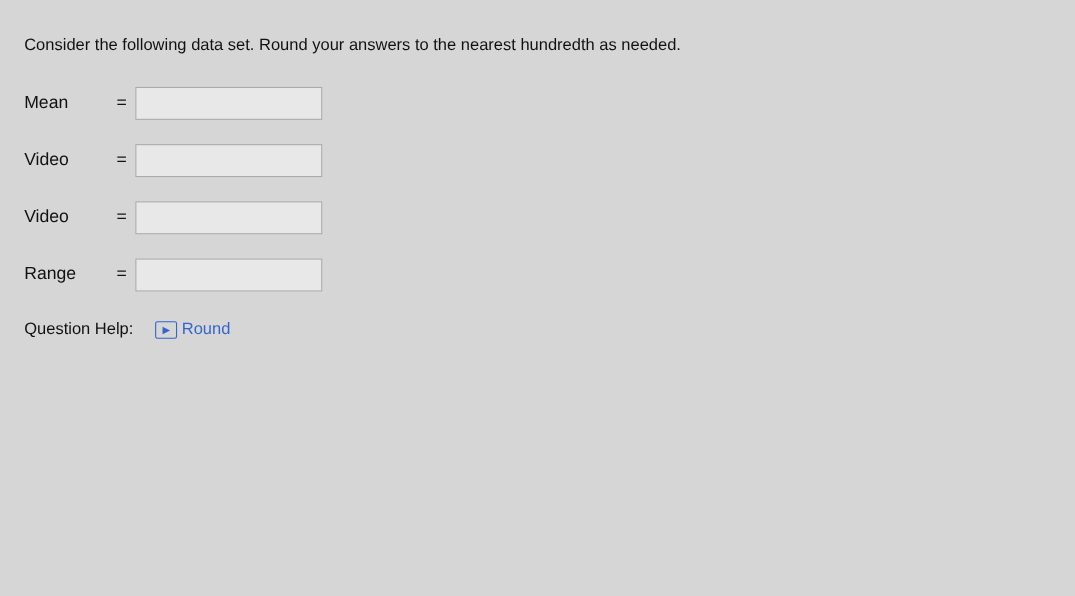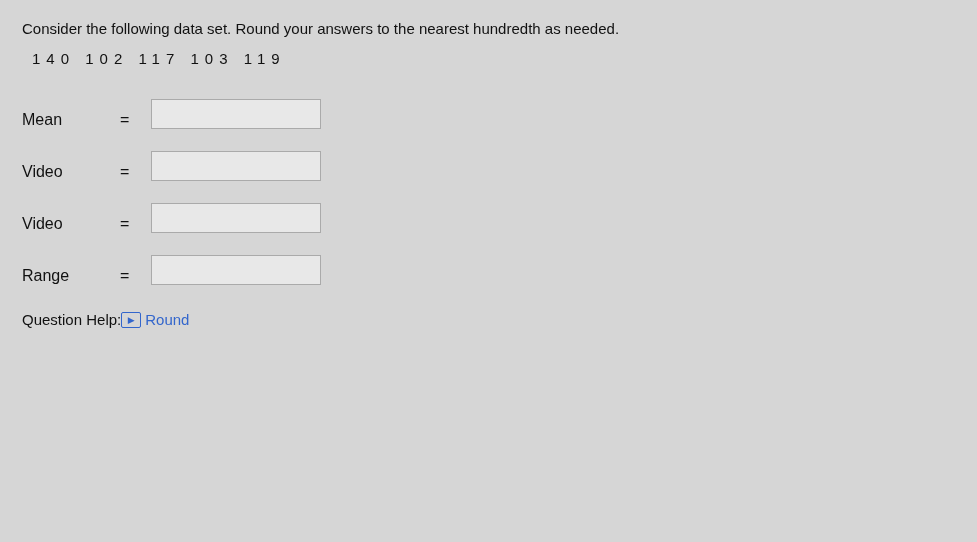--- a/index.html
+++ b/index.html
@@ -23,41 +23,42 @@
 
     .main-content {
       width: 100%;
     }
 
     .instruction {
       font-size: 15px;
       color: #111;
       margin-bottom: 8px;
       line-height: 1.4;
+      margin-top: 12px;
     }
 
     .data-row {
       font-size: 15px;
       color: #111;
       margin-left: 10px;
       line-height: 1.6;
       letter-spacing: 6px;
     }
 
     .fields-container {
       margin-top: 28px;
       display: flex;
       flex-direction: column;
       gap: 22px;
     }
 
     .field-row {
       display: flex;
-      align-items: flex-end;
-      gap: 18px;
+      align-items: center;
+      gap: 4px;
     }
 
     .field-label {
       font-size: 16px;
       color: #111;
       min-width: 80px;
     }
 
     .equals {
       font-size: 16px;
@@ -72,21 +73,21 @@
       background-color: #e8e8e8;
       font-size: 14px;
       padding: 2px 6px;
       outline: none;
     }
 
     .question-help {
       margin-top: 26px;
       display: flex;
       align-items: center;
-      gap: 0;
+      gap: 20px;
       font-size: 15px;
       color: #111;
     }
 
     .video-link {
       color: #3366cc;
       text-decoration: none;
       font-size: 15px;
       display: flex;
       align-items: center;
@@ -104,23 +105,20 @@
       font-size: 9px;
       color: #3366cc;
     }
   </style>
 </head>
 <body>
 
 <div class="main-content">
   <p class="instruction">Consider the following data set. Round your answers to the nearest hundredth as needed.</p>
 
-  <div class="data-row">
-    <span>140   102   117   103   119</span>
-  </div>
 
   <div class="fields-container">
 
     <div class="field-row">
       <span class="field-label">Mean</span>
       <span class="equals">=</span>
       <input class="answer-input" type="text" value="" style="">
     </div>
 
     <div class="field-row">

